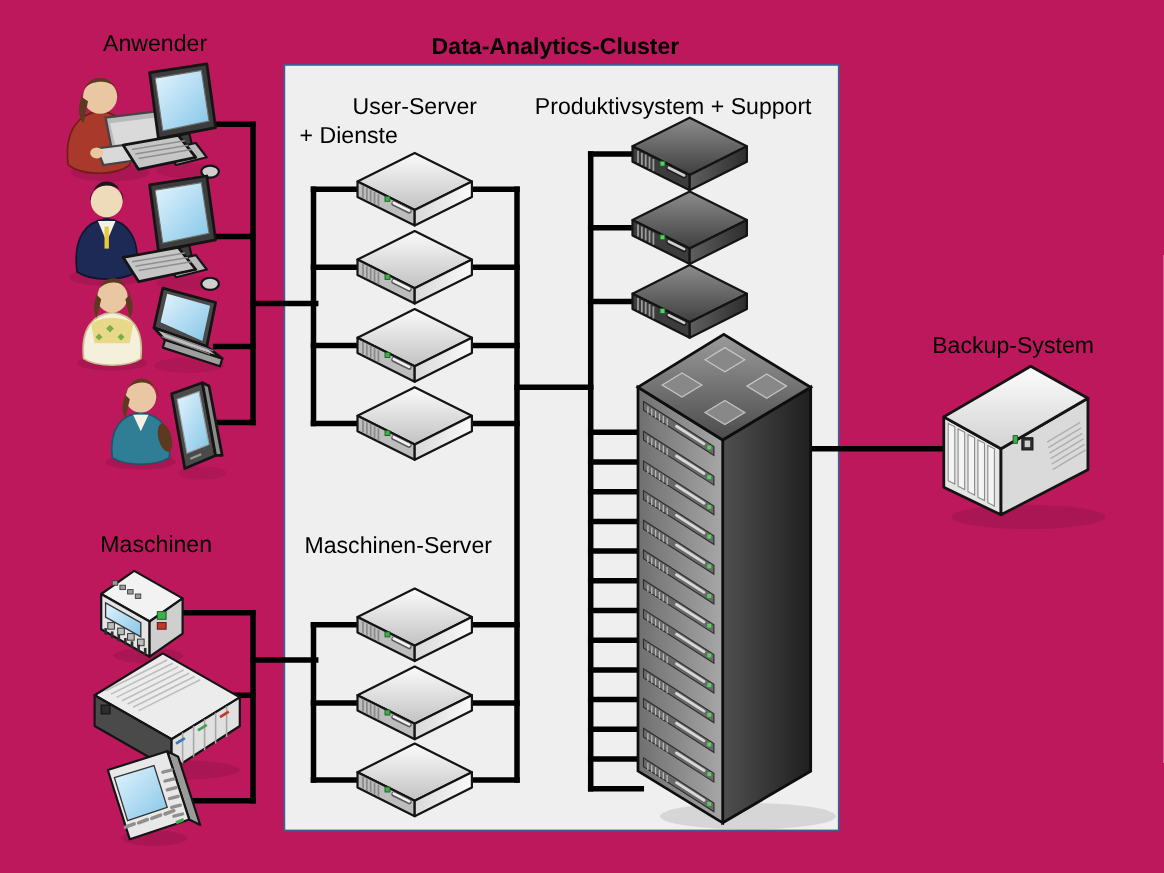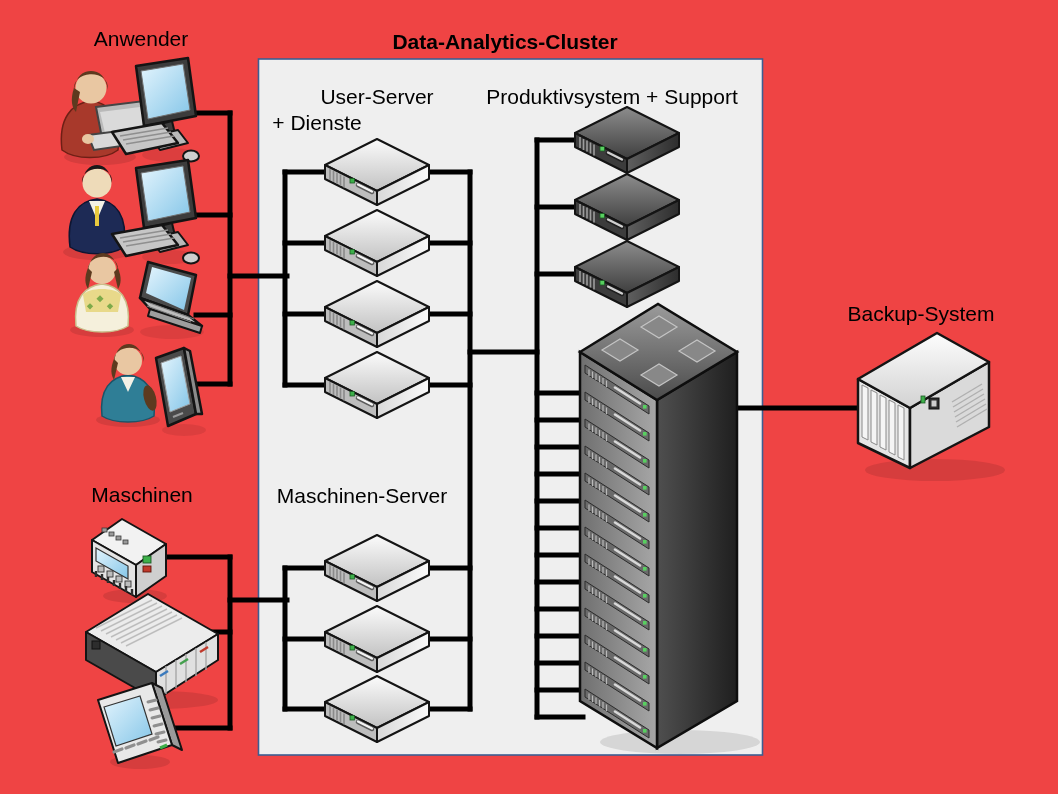--- a/index.html
+++ b/index.html
@@ -1,16 +1,16 @@
 <!DOCTYPE html>
 <html><head>
 <meta charset="utf-8">
 <style>
   html,body{margin:0;padding:0;background:#ffffff;}
-  .stage{position:relative;width:1058px;height:794px;background:#ef4444;overflow:hidden;
+  .stage{position:relative;width:1058px;height:794px;background:#be185d;overflow:hidden;
          font-family:"Liberation Sans", sans-serif;}
   svg{display:block}
   text{font-family:"Liberation Sans", sans-serif; fill:#000;}
   .lbl{font-size:21px;}
   .ttl{font-size:21px;font-weight:bold;}
   .wire{stroke:#000;stroke-width:5;fill:none;stroke-linecap:square;}
   .oln{stroke:#141414;stroke-width:2;stroke-linejoin:round;}
   .oln25{stroke:#141414;stroke-width:2.5;stroke-linejoin:round;}
 </style>
 </head>

